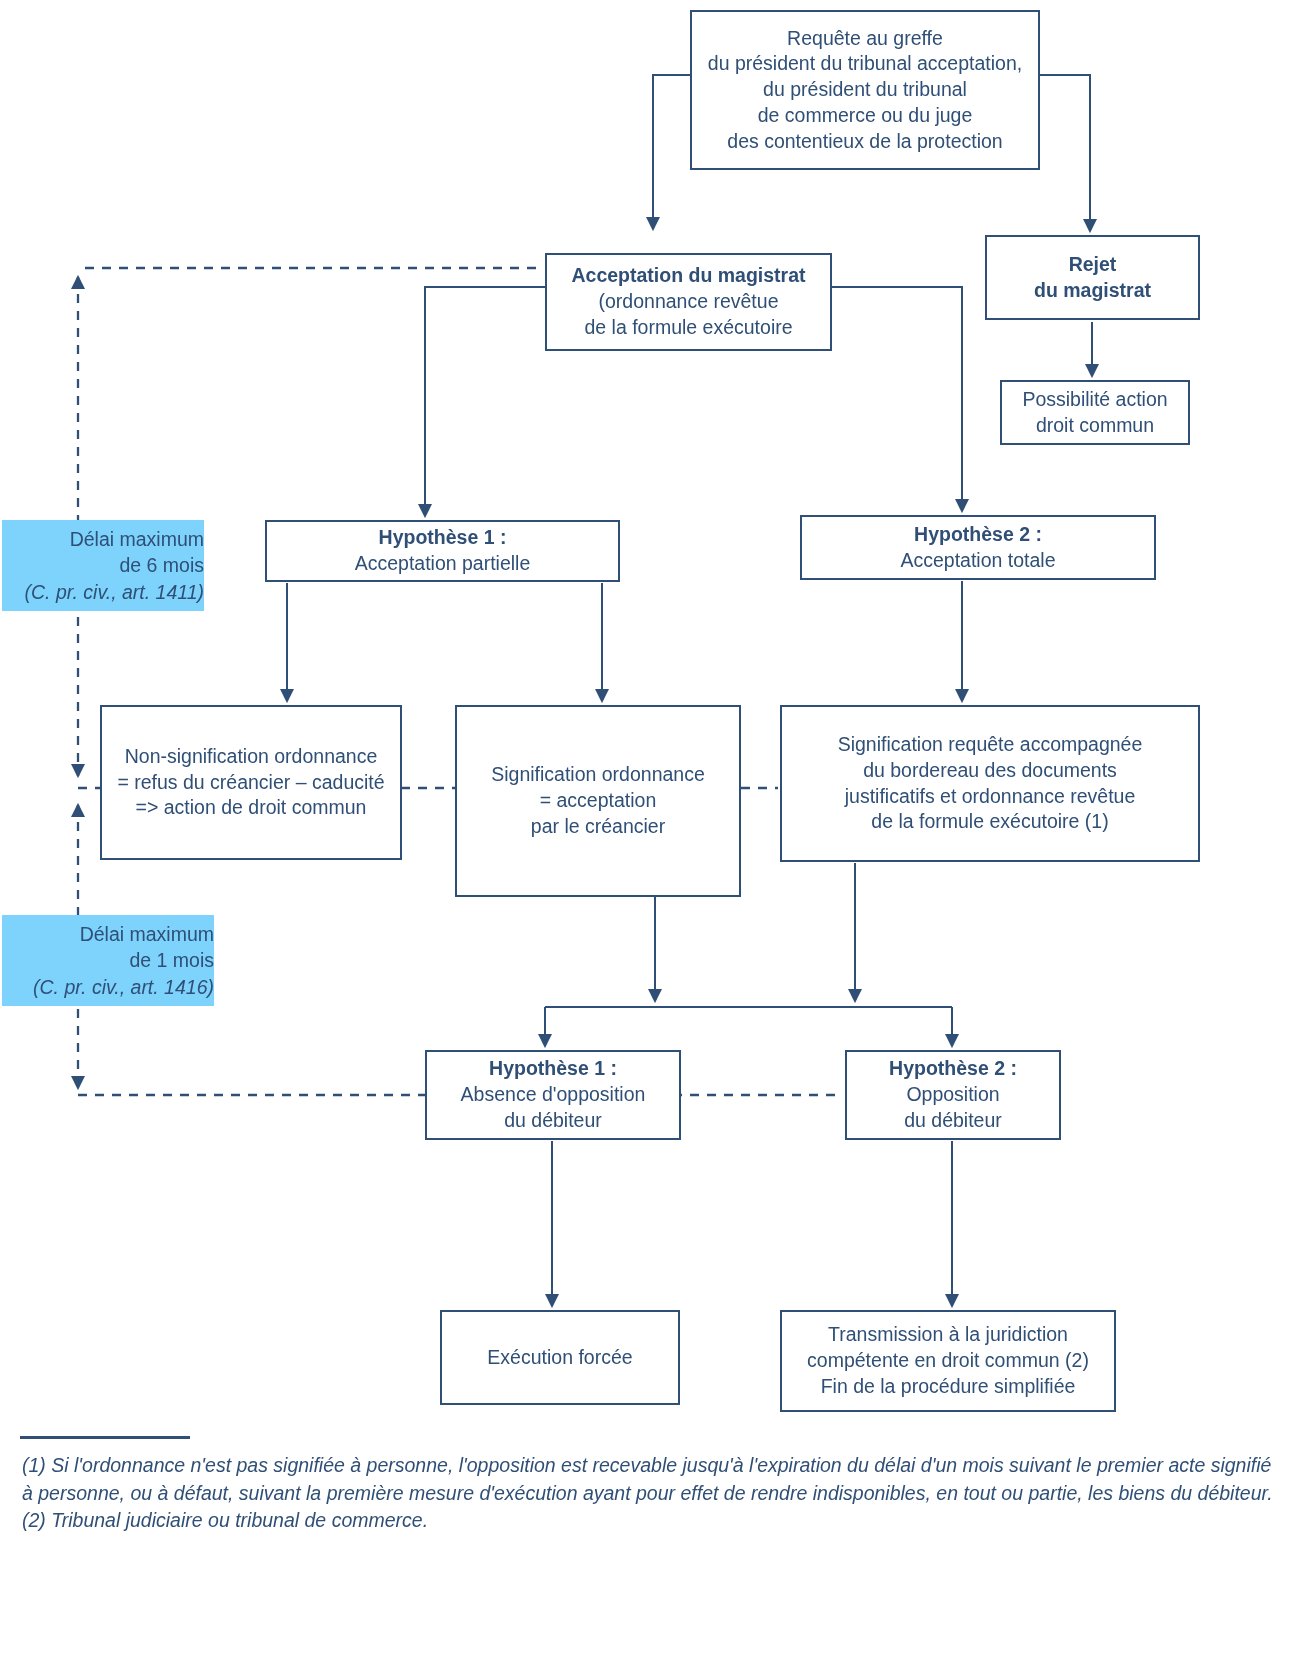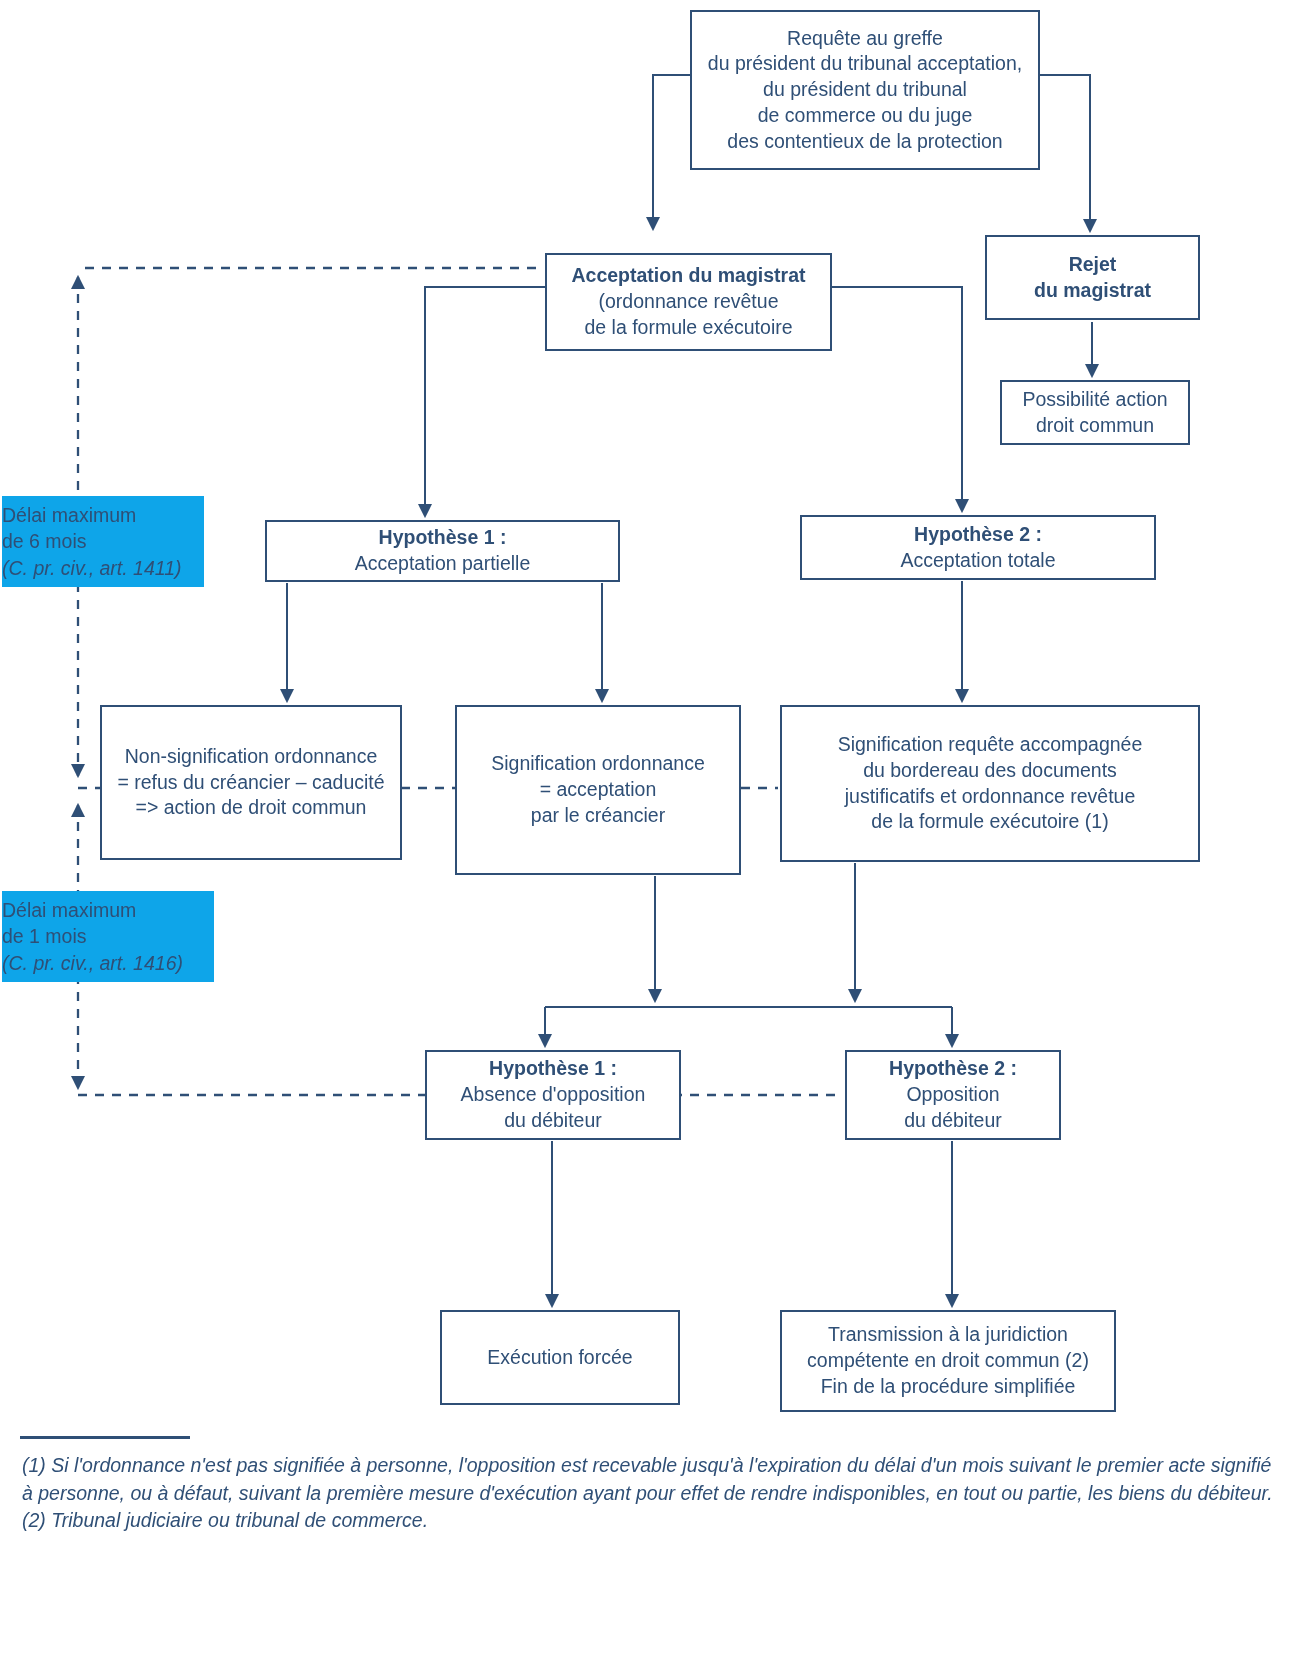--- a/index.html
+++ b/index.html
@@ -15,30 +15,30 @@
   }
   .box .bold { font-weight:bold; }
 
   .b-requete      { left:690px;  top:10px;   width:350px; height:160px; }
   .b-acceptation  { left:545px;  top:232px;  width:287px; height:98px;margin-top:21px; }
   .b-rejet        { left:985px;  top:235px;  width:215px; height:85px; font-weight:bold; }
   .b-possibilite  { left:1000px; top:380px;  width:190px; height:65px; }
   .b-hyp1a        { left:265px;  top:520px;  width:355px; height:62px; }
   .b-hyp2a        { left:800px;  top:515px;  width:356px; height:65px; }
   .b-nonsig       { left:100px;  top:705px;  width:302px; height:155px; }
-  .b-sigord       { left:455px;  top:705px;  width:286px; height:170px; }
+  .b-sigord       { left:455px;  top:705px;  width:286px; height:192px; }
   .b-sigreq       { left:780px;  top:705px;  width:420px; height:157px; }
   .b-hyp1b        { left:425px;  top:1050px; width:256px; height:90px; }
   .b-hyp2b        { left:845px;  top:1050px; width:216px; height:90px; }
   .b-execution    { left:440px;  top:1310px; width:240px; height:95px; }
   .b-transmission { left:780px;  top:1310px; width:336px; height:102px; }
 
   .side-label {
-    position:absolute; z-index:2; background:#0ea5e9; text-align:left;
-    font-size:19.5px; line-height:1.35; padding:6px 0; color:var(--ink);
+    position:absolute; z-index:2; background:#7dd3fc; text-align:right;
+    font-size:19.5px; line-height:1.35; padding:6px 0; color:var(--ink);margin-top:24px;
   }
   .side-label .ref { font-style:italic; }
   .l-delai6 { left:2px; top:496px; width:202px; }
   .l-delai1 { left:2px; top:891px; width:212px; }
 
   .footnote-rule { position:absolute; z-index:2; left:20px; top:1436px; width:170px; border-top:3px solid var(--ink); }
   .footnotes {
     position:absolute; z-index:2; left:22px; top:1452px; width:1262px;
     font-size:19.5px; font-style:italic; line-height:1.42; color:var(--ink);
   }

